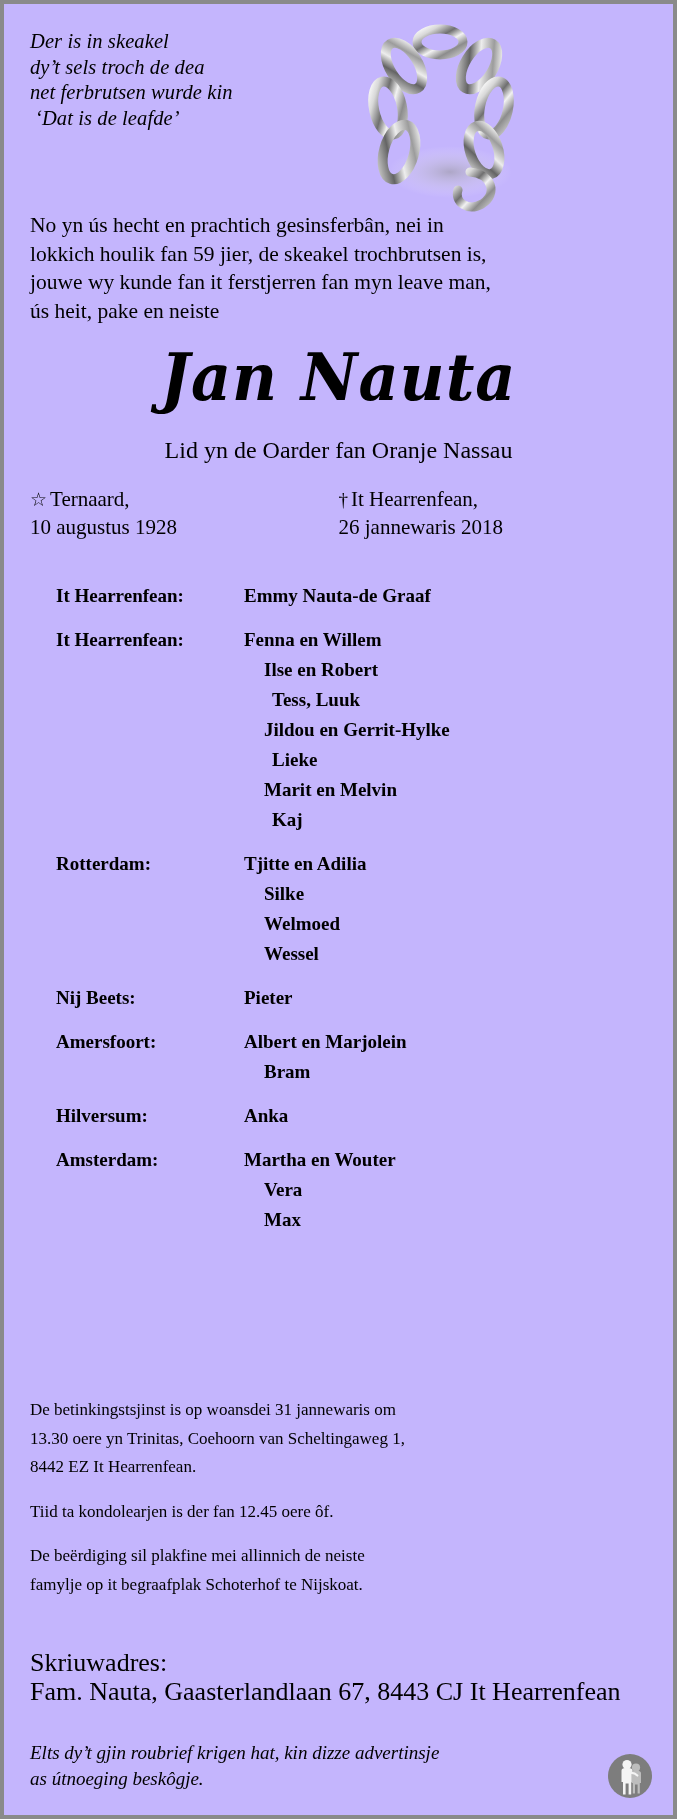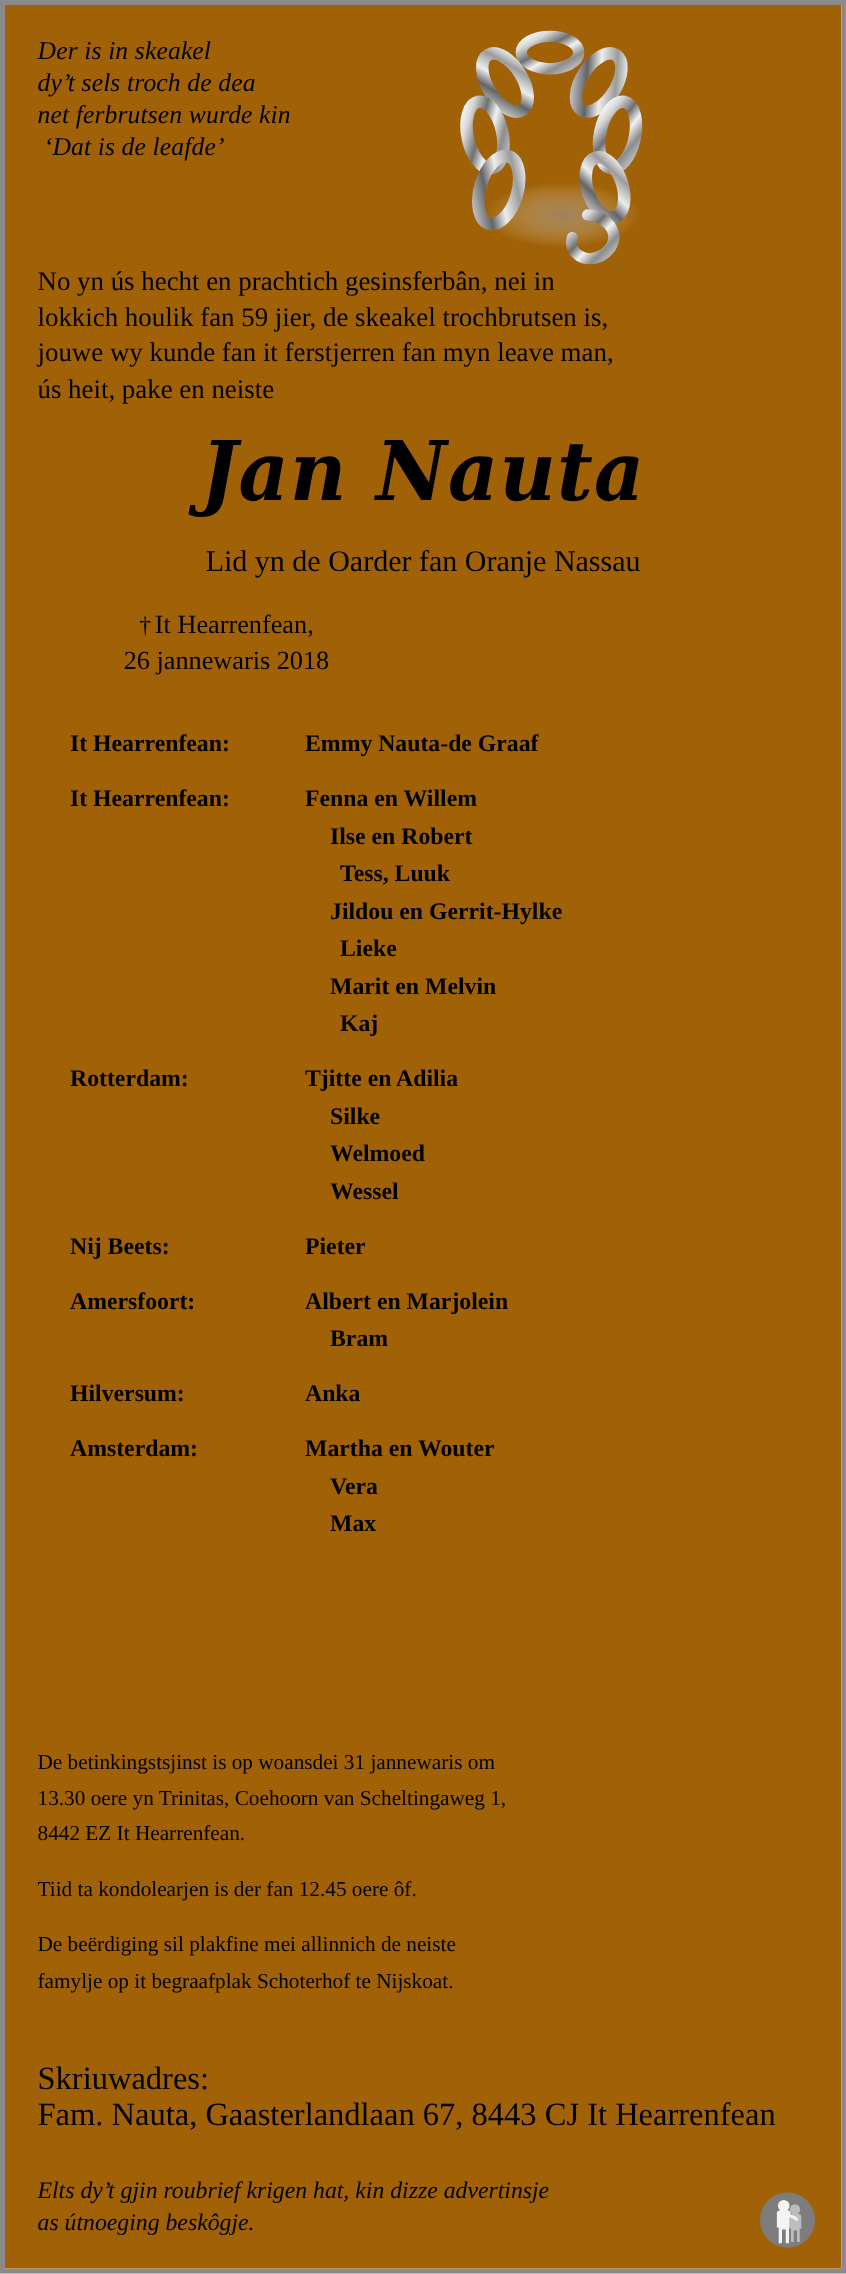--- a/index.html
+++ b/index.html
@@ -19,21 +19,21 @@
     box-sizing: border-box;
     background: #ffffff;
     border: 4px solid #8a8a8a;
     overflow: hidden;
   }
 
   .inner {
     position: relative;
     width: 100%;
     height: 100%;
-    background: #a16207;
+    background: #c4b5fd;
     box-sizing: border-box;
     padding: 0 13px;
   }
 
   
   .poem {
     position: absolute;
     left: 26px;
     top: 25px;
     width: 330px;
@@ -99,21 +99,21 @@
     right: 26px;
     top: 482px;
     font-size: 21px;
     line-height: 26.5px;
   }
   .dates .col {
     display: inline-block;
     vertical-align: top;
   }
   .dates .birth { width: 50%; text-align: left; }
-  .dates .death { width: 49%; text-align: center; }
+  .dates .death { width: 49%; text-align: left; }
   .sym {
     font-size: 19px;
     padding-right: 3px;
   }
 
   
   .family {
     position: absolute;
     left: 0;
     right: 0;
@@ -247,21 +247,24 @@
       <div class="line">No yn ús hecht en prachtich gesinsferbân, nei in</div>
       <div class="line">lokkich houlik fan 59 jier, de skeakel trochbrutsen is,</div>
       <div class="line">jouwe wy kunde fan it ferstjerren fan myn leave man,</div>
       <div class="line">ús heit, pake en neiste</div>
     </div>
 
     <div class="deceased-name">Jan Nauta</div>
     <div class="honour">Lid yn de Oarder fan Oranje Nassau</div>
 
     <div class="dates">
-      <div class="col death">
+      <div class="col birth">
+        <div><span class="sym">☆</span><span>Ternaard,</span></div>
+        <div>10 augustus 1928</div>
+      </div><div class="col death">
         <div><span class="sym">†</span><span>It Hearrenfean,</span></div>
         <div>26 jannewaris 2018</div>
       </div>
     </div>
 
     <div class="family">
         <div class="fam-group">
           <div class="fam-place">It Hearrenfean:</div>
           <div class="fam-names">
             <div class="nm lvl1">Emmy Nauta-de Graaf</div>

